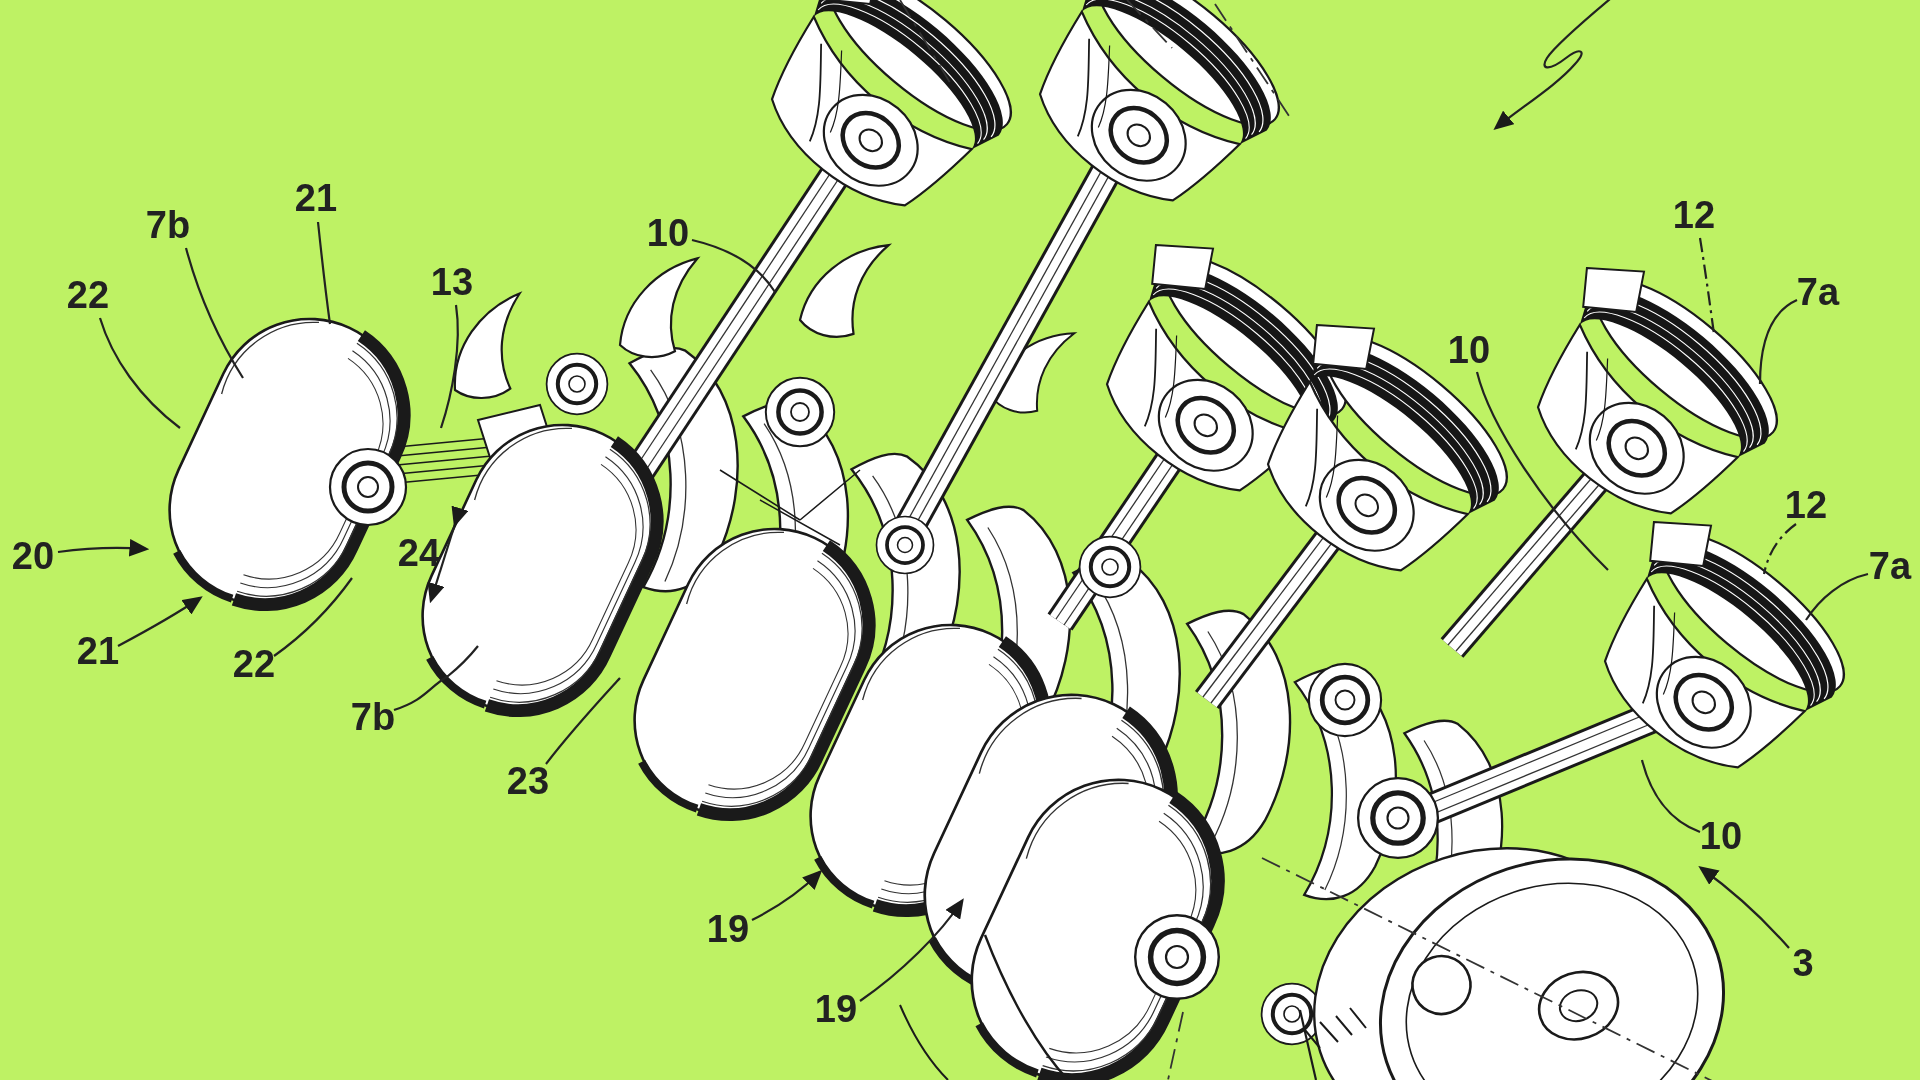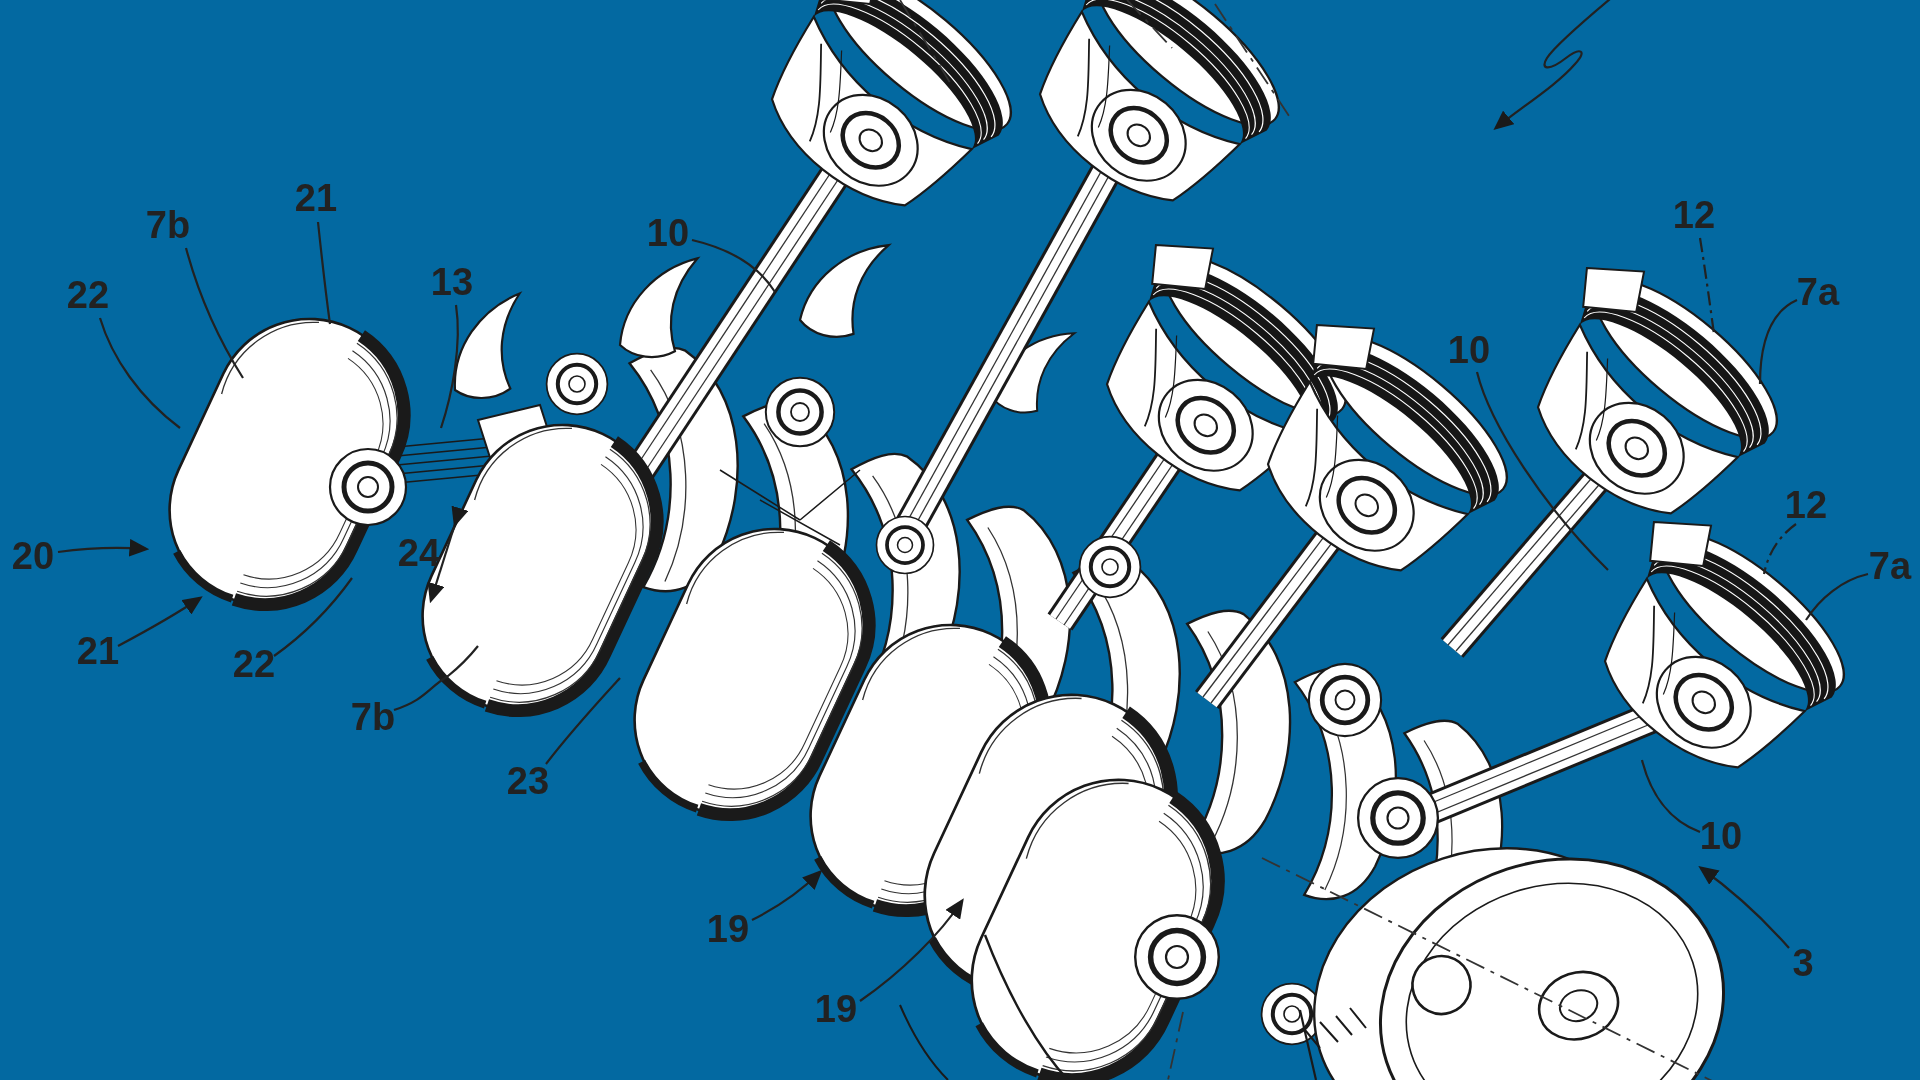--- a/index.html
+++ b/index.html
@@ -1,16 +1,16 @@
 <!DOCTYPE html>
 <html><head>
 <meta charset="utf-8">
 <style>
   html,body{margin:0;padding:0;background:#ffffff;width:100%;height:100%;overflow:hidden;}
-  #stage{width:1920px;height:1080px;position:relative;background:#0369a1;}
+  #stage{width:1920px;height:1080px;position:relative;background:#bef264;}
   svg{display:block;}
   .ink{stroke:#1a1a1a;fill:none;}
   .white{fill:#ffffff;stroke:#1a1a1a;}
   .dark{fill:#161616;stroke:none;}
   .leader{fill:none;stroke:#222;stroke-width:2.2;}
   .dashdot{stroke-dasharray:14 5 3 5;}
   .centerline{fill:none;stroke:#333;stroke-width:1.8;stroke-dasharray:20 7 4 7;}
   .ref-num{font-family:"Liberation Sans",sans-serif;font-weight:700;font-size:38px;fill:#222;text-anchor:middle;}
   .thin{stroke:#333;stroke-width:1.3;fill:none;}
 </style>

